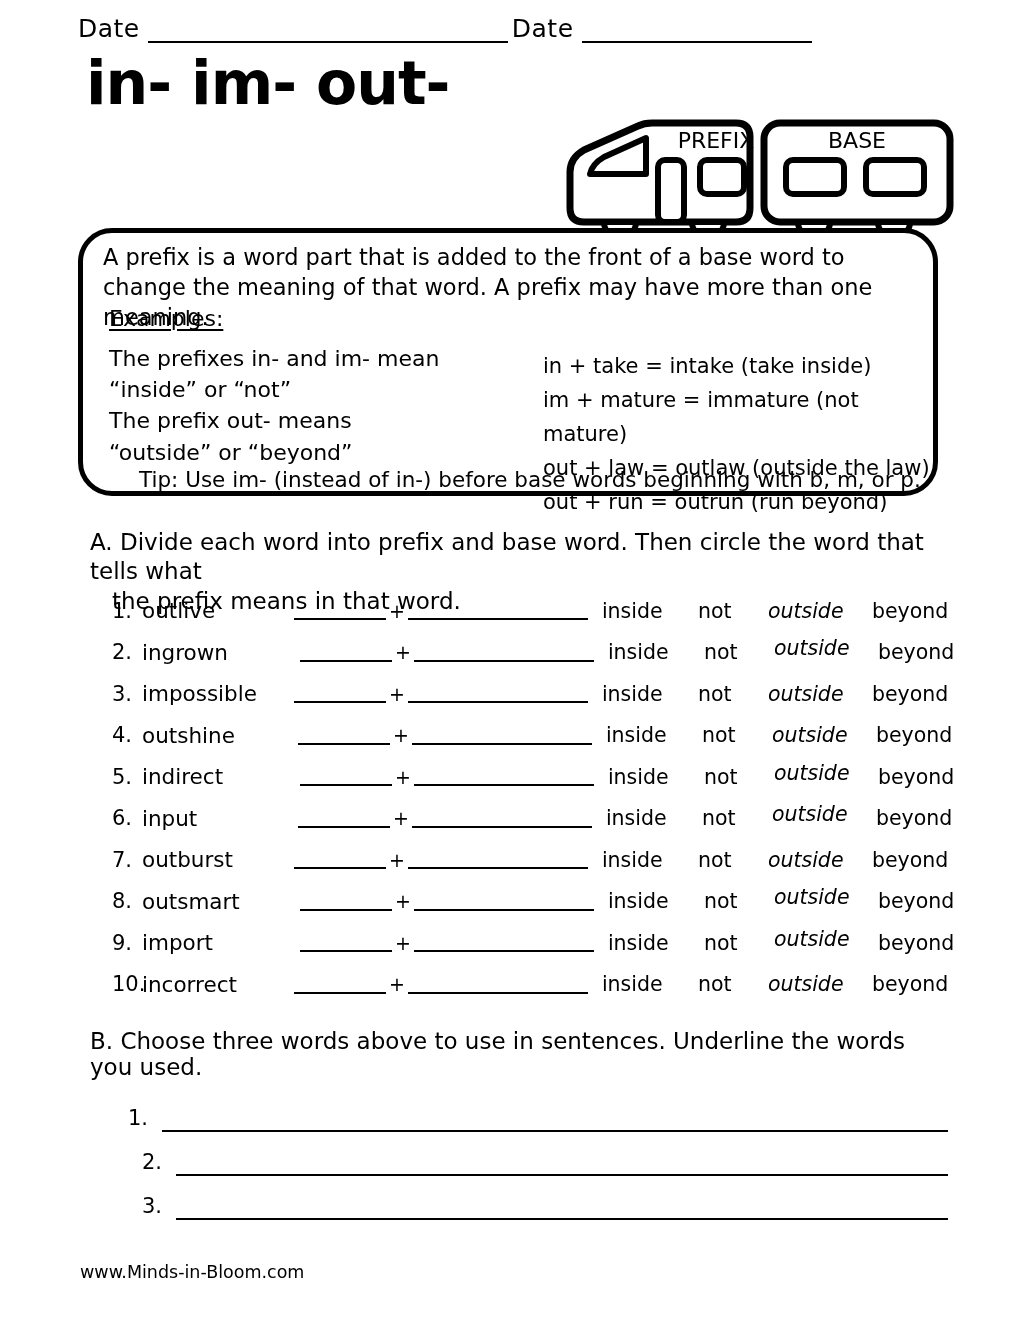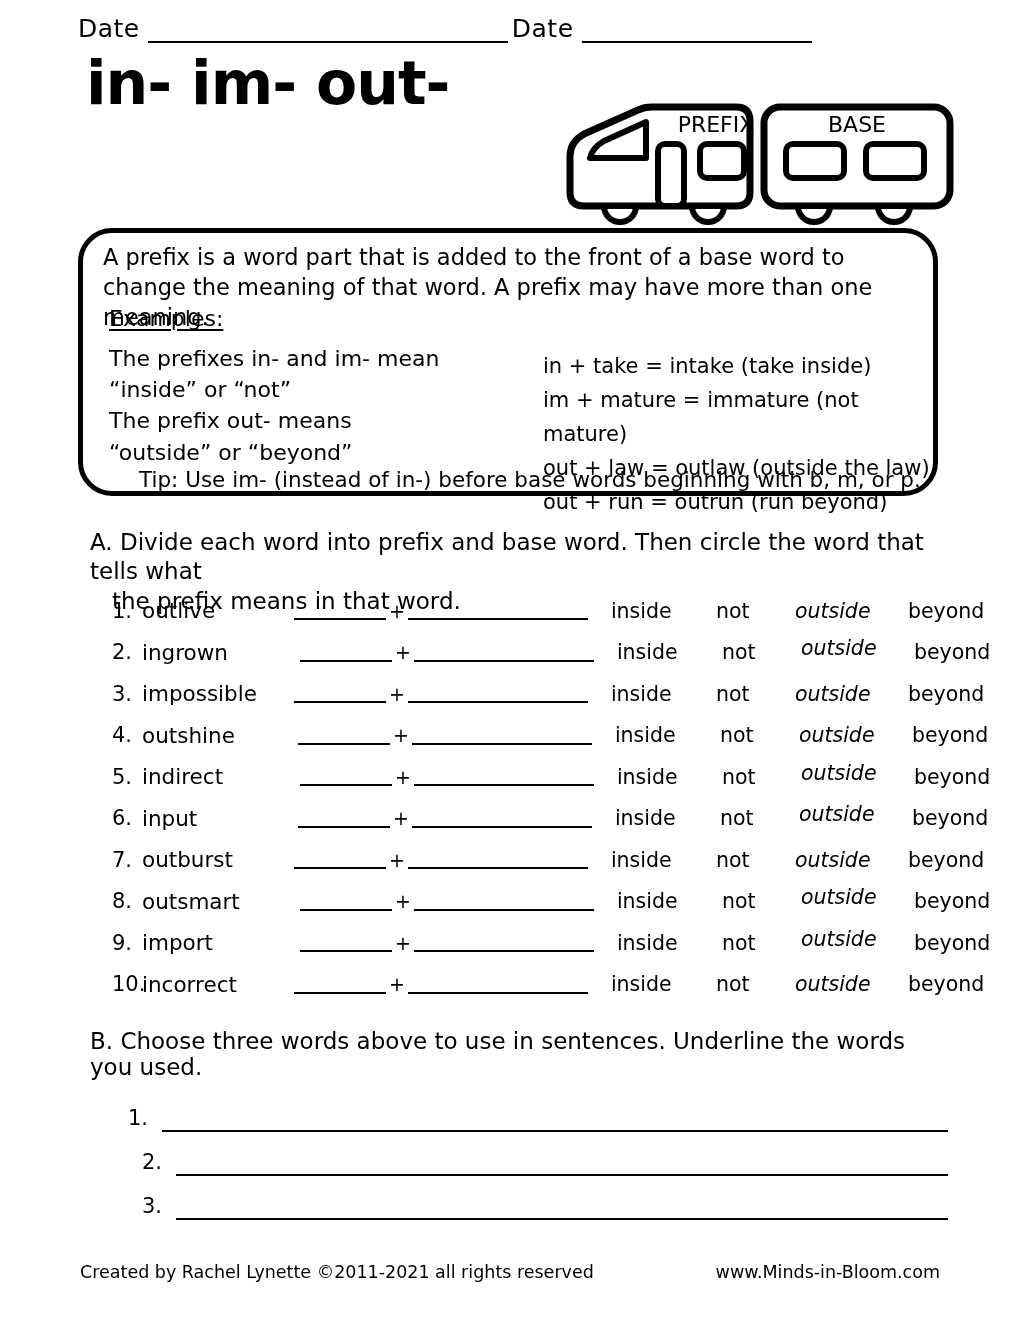--- a/index.html
+++ b/index.html
@@ -51,21 +51,21 @@
     font-size: 62px;
     letter-spacing: -1px;
     white-space: nowrap;
   }
   .title-line.l2 { font-size: 60px; }
 
   
   .train {
     position: absolute;
     left: 560px;
-    top: 96px;
+    top: 112px;
     width: 400px;
     height: 130px;
   }
 
   
   .defbox {
     position: absolute;
     left: 78px;
     top: 228px;
     width: 860px;
@@ -168,21 +168,20 @@
     flex: 0 0 auto;
   }
   .wr-choices {
     display: flex;
     flex: 1 1 auto;
     padding-left: 14px;
   }
   .choice {
     font-size: 20.5px;
     white-space: nowrap;
-    margin-left: 9px;
   }
   .choice.c1 { width: 96px; }
   .choice.c2 { width: 70px; }
   .choice.c3 { width: 104px; font-style: italic; }
   .choice.c4 { width: 92px; }
 
   
   .word-row.r2  .wr-blank-short { margin-left: 6px; }
   .word-row.r4  .wr-blank-short { margin-left: 4px; }
   .word-row.r5  .wr-blank-short { margin-left: 6px; }
@@ -448,15 +447,14 @@
       <span class="ans-num">2.</span>
       <span class="ans-rule"></span>
     </div>
     <div class="ans-row b3">
       <span class="ans-num">3.</span>
       <span class="ans-rule"></span>
     </div>
   </div>
 
 <div class="footer">
-  <span>Created by Rachel Lynette ©2011-2021  all rights reserved</span>
   <span>www.Minds-in-Bloom.com</span>
 </div>
 
 </body></html>

